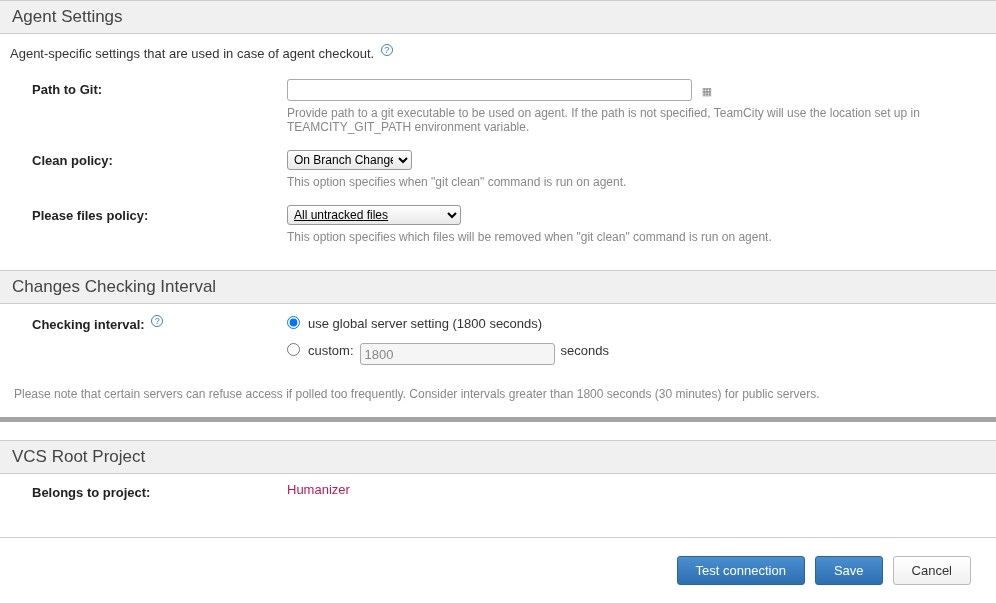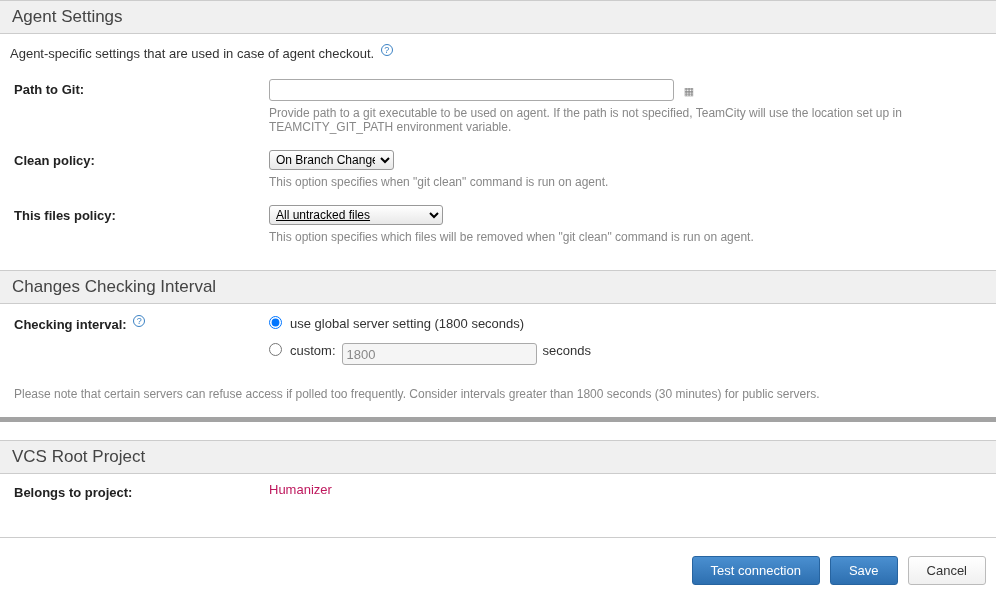--- a/index.html
+++ b/index.html
@@ -31,21 +31,21 @@
       color: #3b82c4;
       font-size: 9px;
       line-height: 11px;
       text-align: center;
       vertical-align: super;
       margin-left: 3px;
       cursor: pointer;
     }
     .field-row {
       display: flex;
-      padding: 8px 14px;
+      padding: 8px 32px;
       align-items: flex-start;
     }
     .field-label {
       width: 255px;
       font-weight: bold;
       color: #222;
       padding-top: 3px;
       flex-shrink: 0;
     }
     .field-value {
@@ -103,21 +103,21 @@
       padding: 10px 14px 16px 14px;
       color: #888;
       font-size: 12px;
       border-bottom: 5px solid #a3a3a3;
     }
     .link { color: #be185d; text-decoration: none; }
     .button-bar {
       display: flex;
       justify-content: flex-end;
       gap: 10px;
-      padding: 18px 10px;
+      padding: 18px 25px;
     }
     .btn {
       padding: 6px 18px;
       border-radius: 3px;
       font-size: 13px;
       cursor: pointer;
       border: 1px solid;
     }
     .btn-primary {
       background: linear-gradient(#4a8fd0, #2d6fb0);
@@ -156,21 +156,21 @@
   <div class="field-label">Clean policy:</div>
   <div class="field-value">
     <select class="select-narrow">
       <option>On Branch Change</option>
     </select>
     <div class="field-hint">This option specifies when "git clean" command is run on agent.</div>
   </div>
 </div>
 
 <div class="field-row">
-  <div class="field-label">This files policy:</div>
+  <div class="field-label">Please files policy:</div>
   <div class="field-value">
     <select class="select-wide">
       <option>All untracked files</option>
     </select>
     <div class="field-hint">This option specifies which files will be removed when "git clean" command is run on agent.</div>
   </div>
 </div>
 
 <div style="height:18px;"></div>
 

